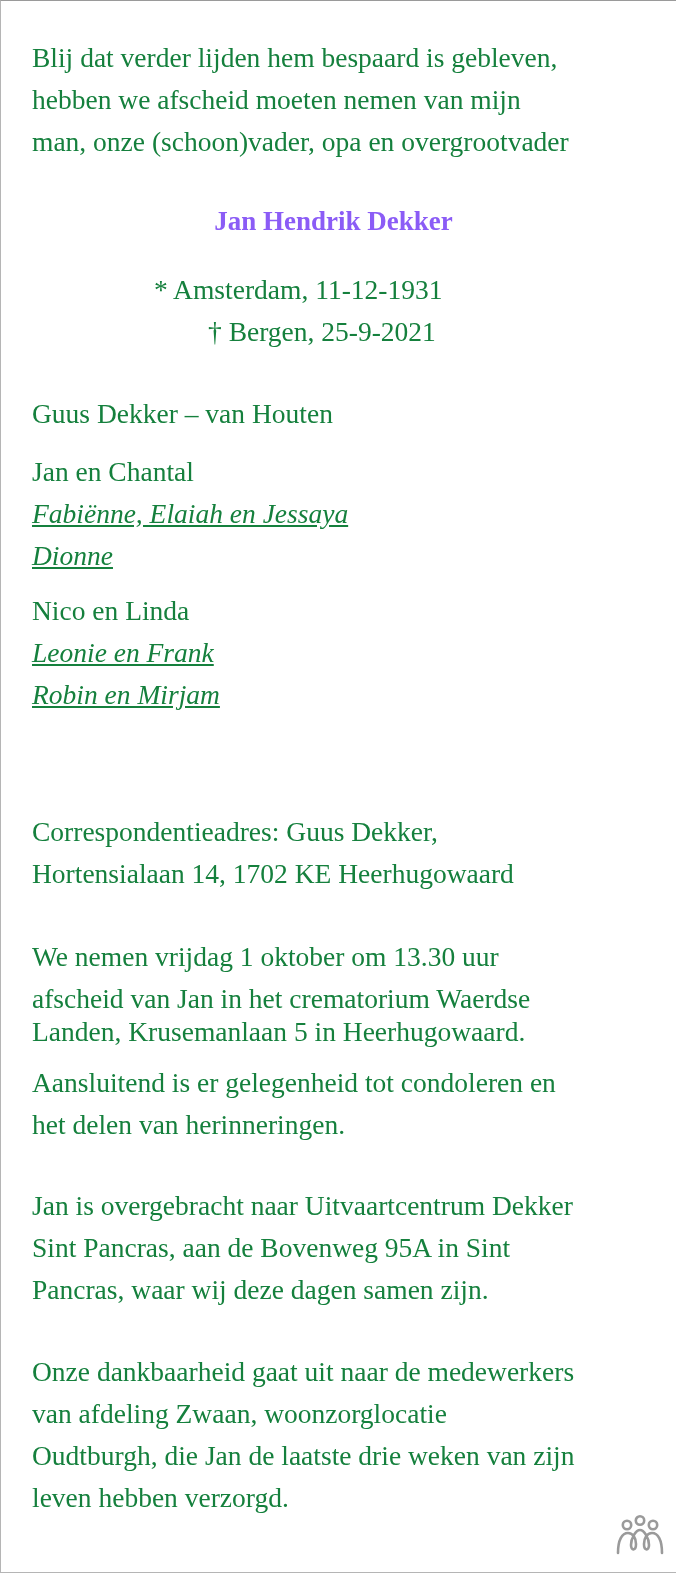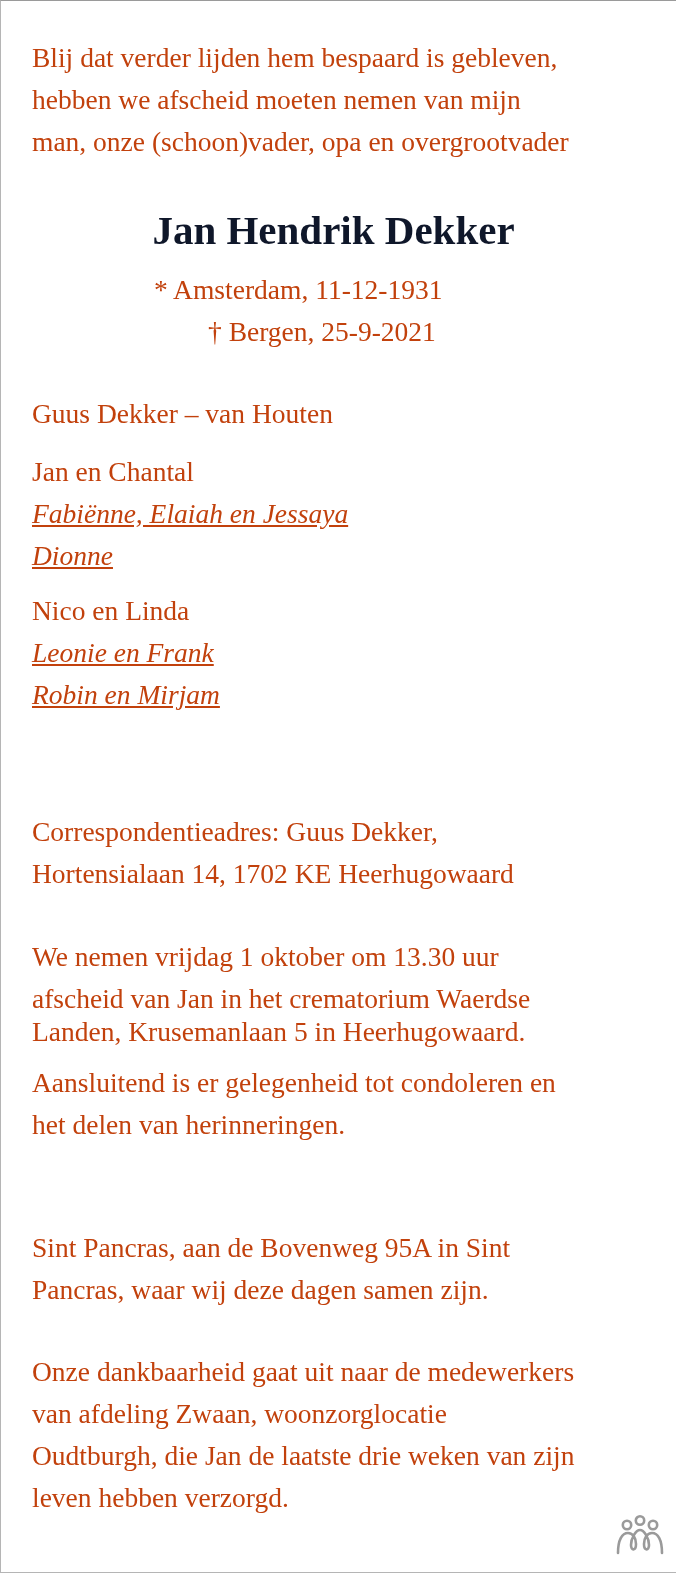--- a/index.html
+++ b/index.html
@@ -8,28 +8,28 @@
     position: absolute; left: 0; top: 0; width: 676px; height: 1573px;
     border-top: 1px solid #9a9a9a;
     border-left: 1px solid #b5b5b5;
     border-bottom: 1px solid #b5b5b5;
     box-sizing: border-box;
     background: #fff;
   }
   .txt {
     position: absolute; left: 31px;
     font-family: "Liberation Serif", "DejaVu Serif", serif;
-    font-size: 27.5px; line-height: 42px; color: #c2410c;
+    font-size: 27.5px; line-height: 42px; color: #15803d;
     white-space: nowrap; margin: 0;
   }
   .it { font-style: italic; text-decoration: underline; }
   .name {
     position: absolute; left: 0; width: 665px; text-align: center;
     font-family: "Liberation Serif", "DejaVu Serif", serif;
-    font-weight: bold; font-size: 41px; color: #0f172a; top: 205px; margin: 0;
+    font-weight: bold; font-size: 27px; color: #8b5cf6; top: 205px; margin: 0;
   }
   .icon { position: absolute; left: 613px; top: 1513px; width: 52px; height: 42px; }
 </style>
 </head>
 <body>
 
 <div class="card">
 
   <p class="txt" style="top:36px">Blij dat verder lijden hem bespaard is gebleven,</p>
   <p class="txt" style="top:78px">hebben we afscheid moeten nemen van mijn</p>
@@ -52,20 +52,21 @@
 
   <p class="txt" style="top:810px">Correspondentieadres: Guus Dekker,</p>
   <p class="txt" style="top:852px">Hortensialaan 14, 1702 KE Heerhugowaard</p>
 
   <p class="txt" style="top:935px">We nemen vrijdag 1 oktober om 13.30 uur</p>
   <p class="txt" style="top:977px">afscheid van Jan in het crematorium Waerdse</p>
   <p class="txt" style="top:1010px">Landen, Krusemanlaan 5 in Heerhugowaard.</p>
   <p class="txt" style="top:1061px">Aansluitend is er gelegenheid tot condoleren en</p>
   <p class="txt" style="top:1103px">het delen van herinneringen.</p>
 
+  <p class="txt" style="top:1184px">Jan is overgebracht naar Uitvaartcentrum Dekker</p>
   <p class="txt" style="top:1226px">Sint Pancras, aan de Bovenweg 95A in Sint</p>
   <p class="txt" style="top:1268px">Pancras, waar wij deze dagen samen zijn.</p>
 
   <p class="txt" style="top:1350px">Onze dankbaarheid gaat uit naar de medewerkers</p>
   <p class="txt" style="top:1434px">Oudtburgh, die Jan de laatste drie weken van zijn</p>
   <p class="txt" style="top:1392px">van afdeling Zwaan, woonzorglocatie</p>
   <p class="txt" style="top:1476px">leven hebben verzorgd.</p>
 
   <span class="icon">
     <svg width="52" height="42" viewBox="0 0 52 42" fill="none" stroke="#9a9a9a" stroke-width="2.6" stroke-linecap="round">

